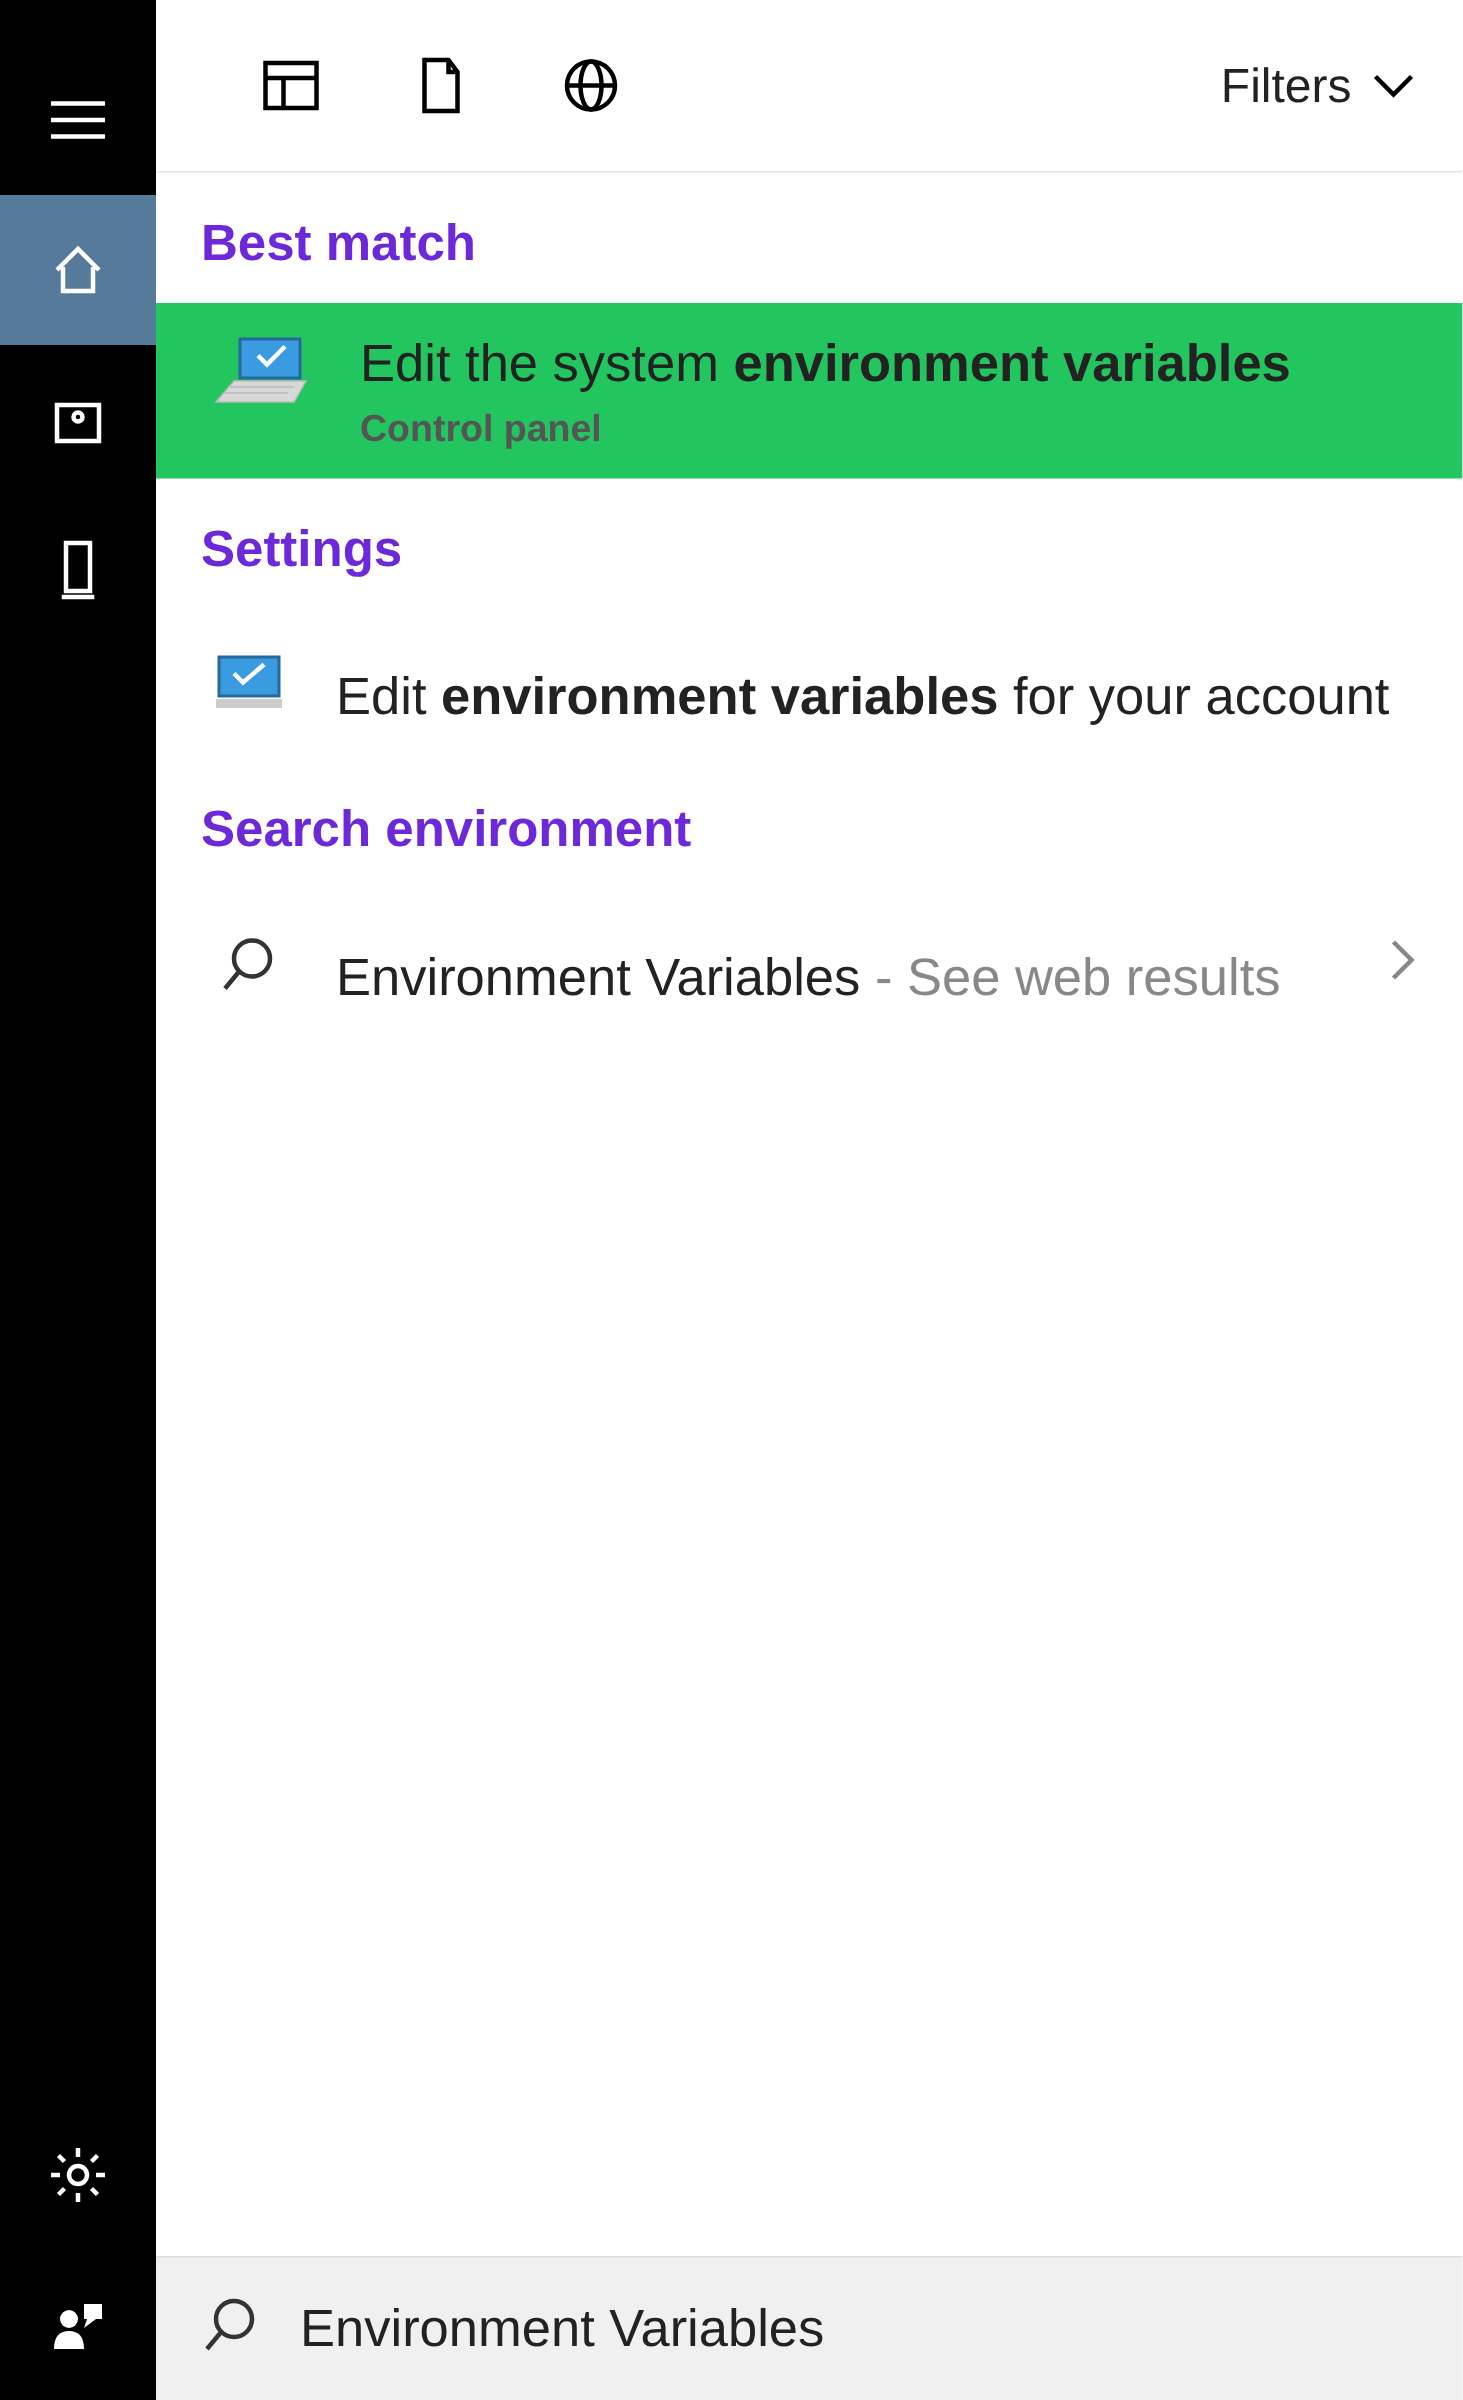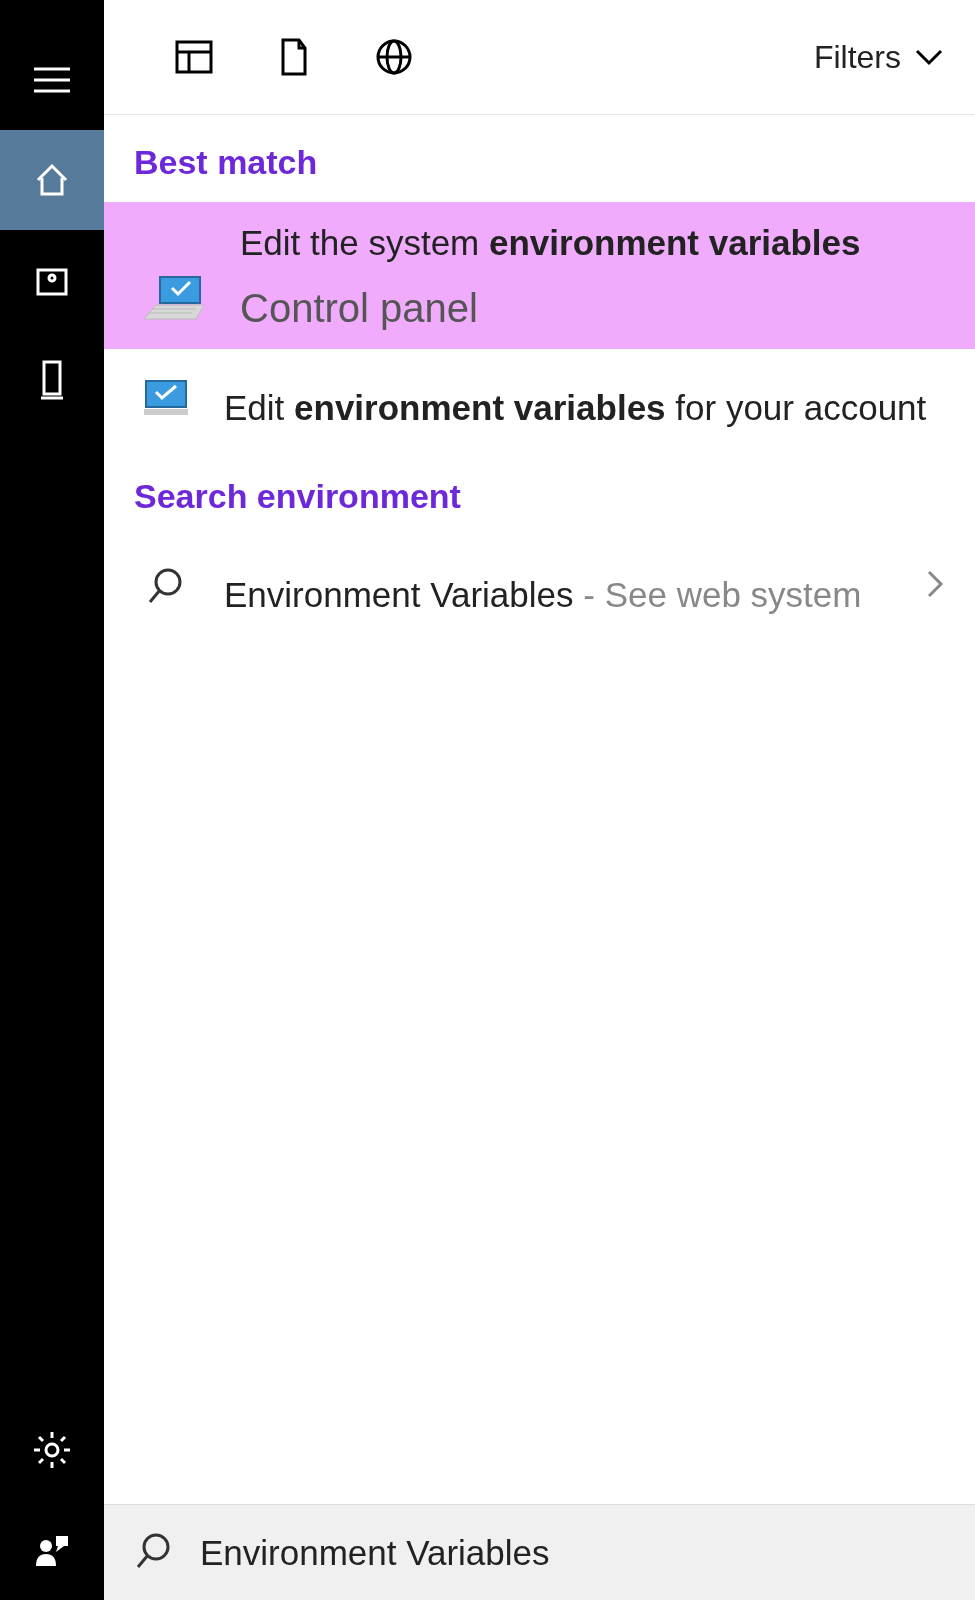--- a/index.html
+++ b/index.html
@@ -56,25 +56,25 @@
   color: #6d28d9;
   padding: 28px 30px 20px 30px;
 }
 
 .result {
   display: flex;
   align-items: flex-end;
   padding: 18px 30px 18px 30px;
   gap: 26px;
 }
-.result.best { background: #f0abfc; align-items:flex-end; }
+.result.best { background: #22c55e; align-items:flex-start; }
 .result .ricon { width: 64px; height: 64px; flex-shrink:0; display:flex; align-items:center; justify-content:center; }
 .result .rtext { flex: 1; }
 .result .title { font-size: 35px; color: #222; line-height: 1.3; }
-.result .subtitle { font-size: 40px; color: #555; margin-top: 20px; }
+.result .subtitle { font-size: 25px; color: #555; margin-top: 6px; font-weight: bold; }
 .result .gray { color: #888; }
 .result strong { font-weight: 600; }
 .chevron { color:#666; margin-left:10px; align-self:center; }
 
 .searchbar {
   margin-top: auto;
   height: 96px;
   background: #f0f0f0;
   border-top: 1px solid #ddd;
   display: flex;
@@ -191,20 +191,21 @@
       </svg>
     </div>
     <div class="rtext">
       <div class="title">
         <span>Edit the system </span><strong>environment variables</strong>
       </div>
       <div class="subtitle">Control panel</div>
     </div>
   </div>
 
+  <div class="section-title">Settings</div>
 
   <div class="result">
     <div class="ricon">
       <svg width="44" height="40" viewBox="0 0 44 40">
         <rect x="2" y="2" width="40" height="26" fill="#3a9be0" stroke="#27699c" stroke-width="2"></rect>
         <path d="M12 13 L18 19 L32 7" stroke="#fff" stroke-width="3" fill="none"></path>
         <rect x="0" y="30" width="44" height="6" fill="#ccc"></rect>
       </svg>
     </div>
     <div class="rtext">
@@ -218,21 +219,21 @@
 
   <div class="result">
     <div class="ricon">
       <svg width="40" height="40" viewBox="0 0 40 40">
         <circle cx="22" cy="16" r="12" stroke="#333" stroke-width="3" fill="none"></circle>
         <line x1="4" y1="36" x2="14" y2="24" stroke="#333" stroke-width="3"></line>
       </svg>
     </div>
     <div class="rtext">
       <div class="title">
-        <span>Environment Variables</span><span class="gray"> - See web system</span>
+        <span>Environment Variables</span><span class="gray"> - See web results</span>
       </div>
     </div>
     <div class="chevron">
       <svg width="20" height="32">
           <path d="M4 4 L16 16 L4 28" stroke="#888" stroke-width="3" fill="none"></path>
         </svg>
     </div>
   </div>
 
   <div class="searchbar">

